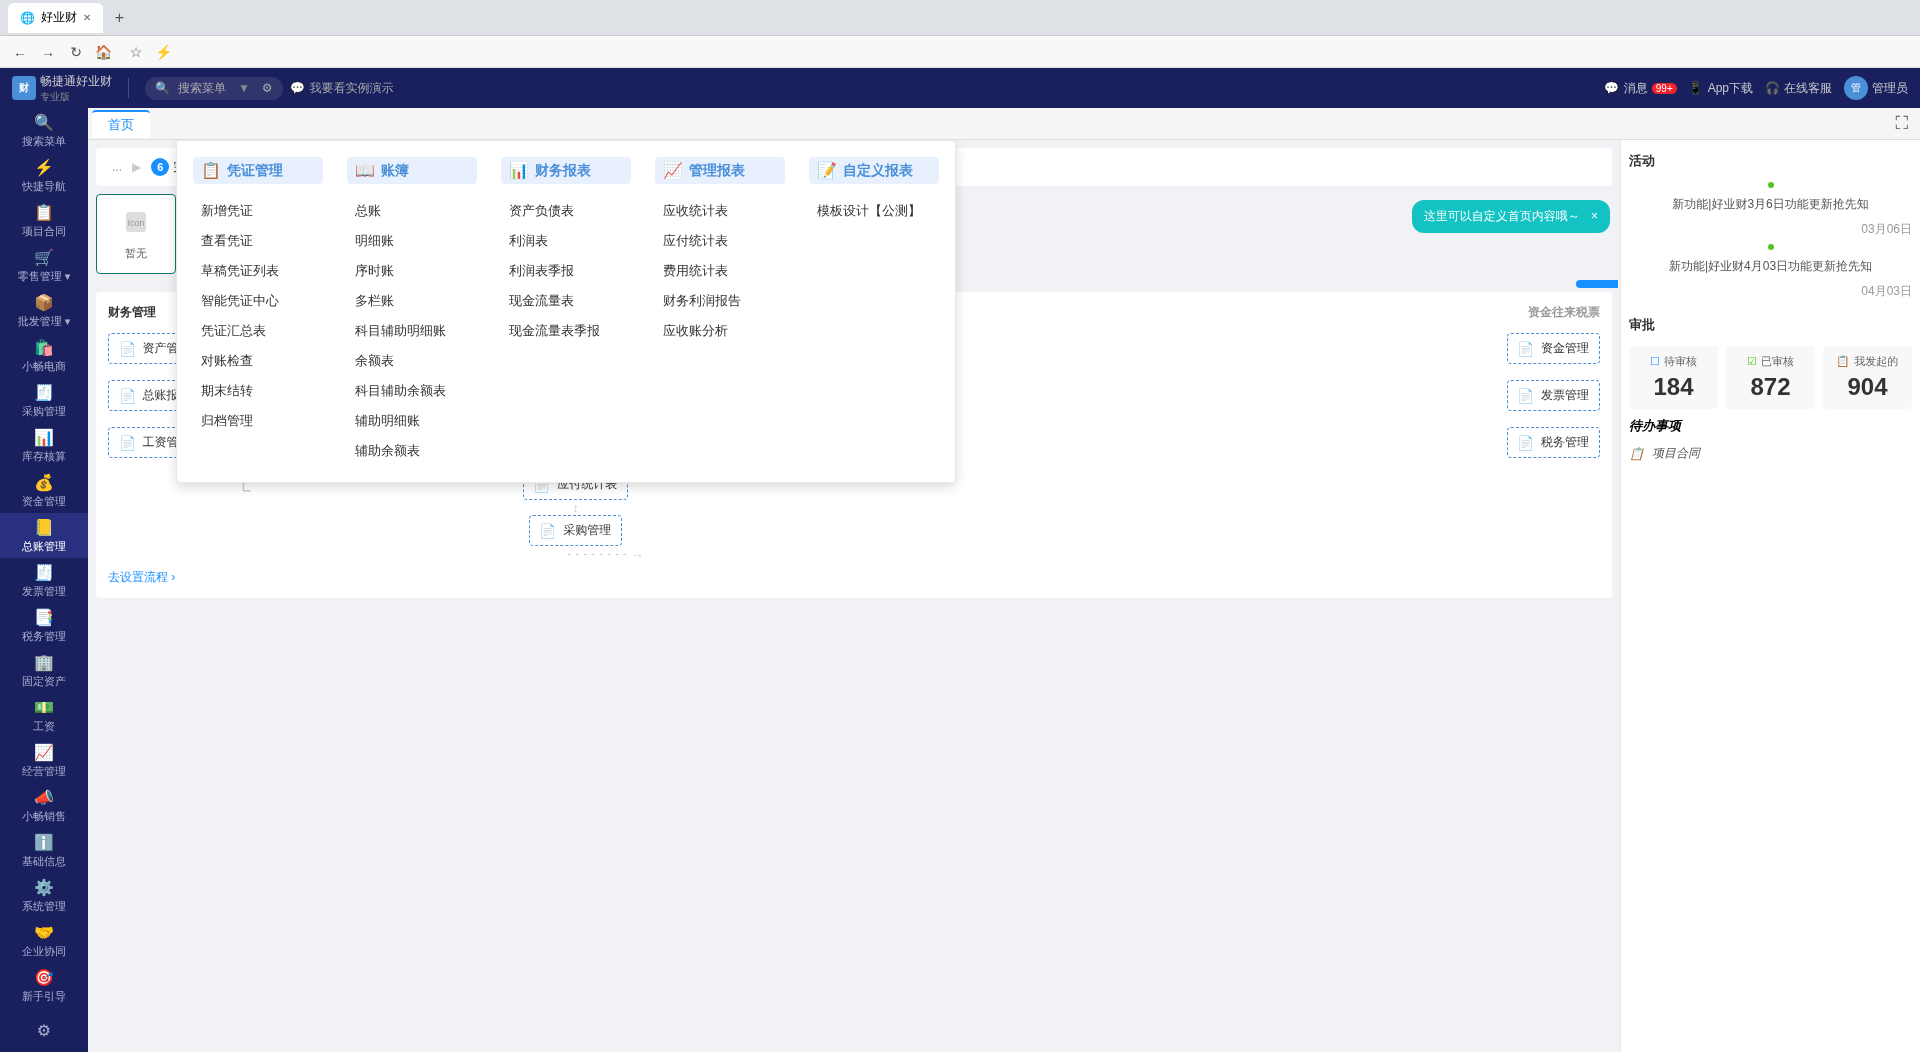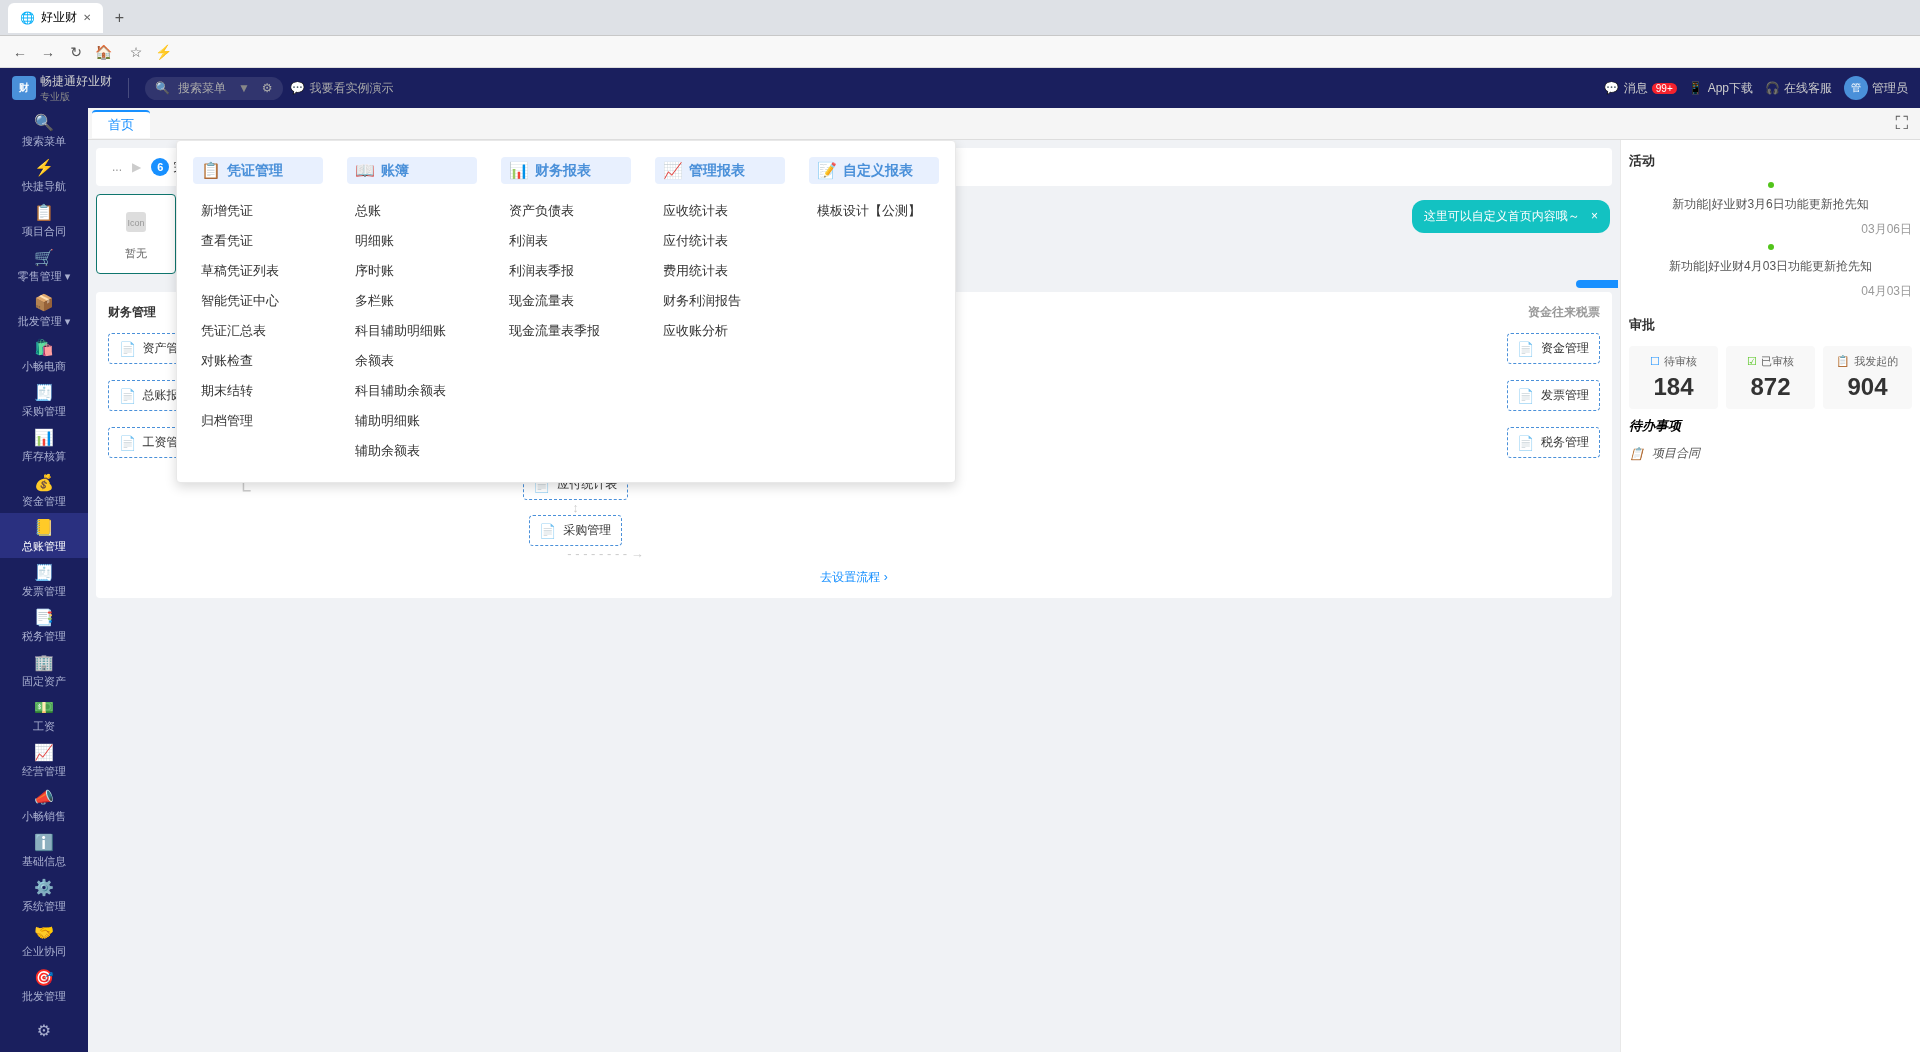--- a/index.html
+++ b/index.html
@@ -425,21 +425,21 @@
       <div class="sidebar-item">
         <span class="sidebar-icon">⚙️</span>
         <span class="item-text">系统管理</span>
       </div>
       <div class="sidebar-item">
         <span class="sidebar-icon">🤝</span>
         <span class="item-text">企业协同</span>
       </div>
       <div class="sidebar-item">
         <span class="sidebar-icon">🎯</span>
-        <span class="item-text">批发管理</span>
+        <span class="item-text">新手引导</span>
       </div>
       <div class="sidebar-bottom">
         <div class="sidebar-item">
           <span class="sidebar-icon">⚙</span>
         </div>
       </div>
     </div>
 
     <div class="content-area">
 
@@ -614,21 +614,21 @@
                 <div class="flow-box" style="margin-bottom:8px;">
                   <span class="flow-box-icon">📄</span>
                   <span>发票管理</span>
                 </div>
                 <div class="flow-box">
                   <span class="flow-box-icon">📄</span>
                   <span>税务管理</span>
                 </div>
               </div>
             </div>
-            <div style="margin-top:8px; text-align:center;">
+            <div style="margin-top:8px; text-align:left;">
               <a class="flow-set-link">去设置流程 ›</a>
             </div>
           </div>
         </div>
 
         <div class="right-panel">
           <div class="right-section">
 
             <div class="section-title">活动</div>
             <div>

